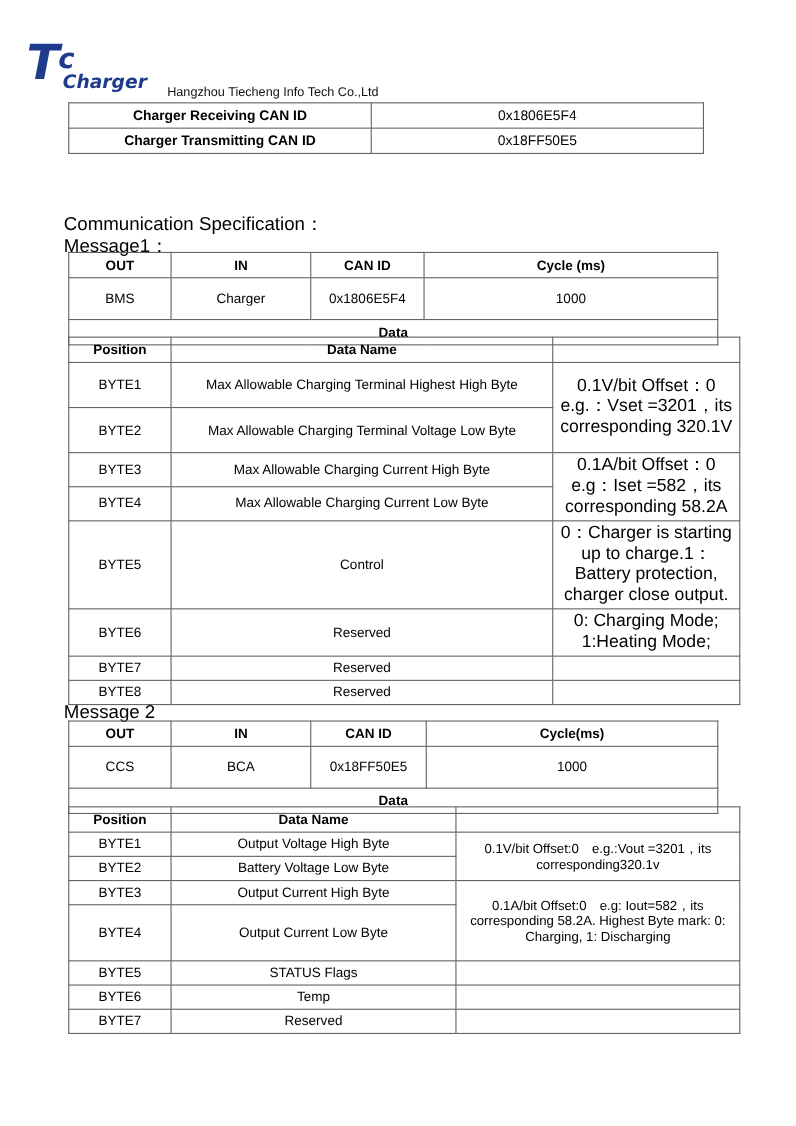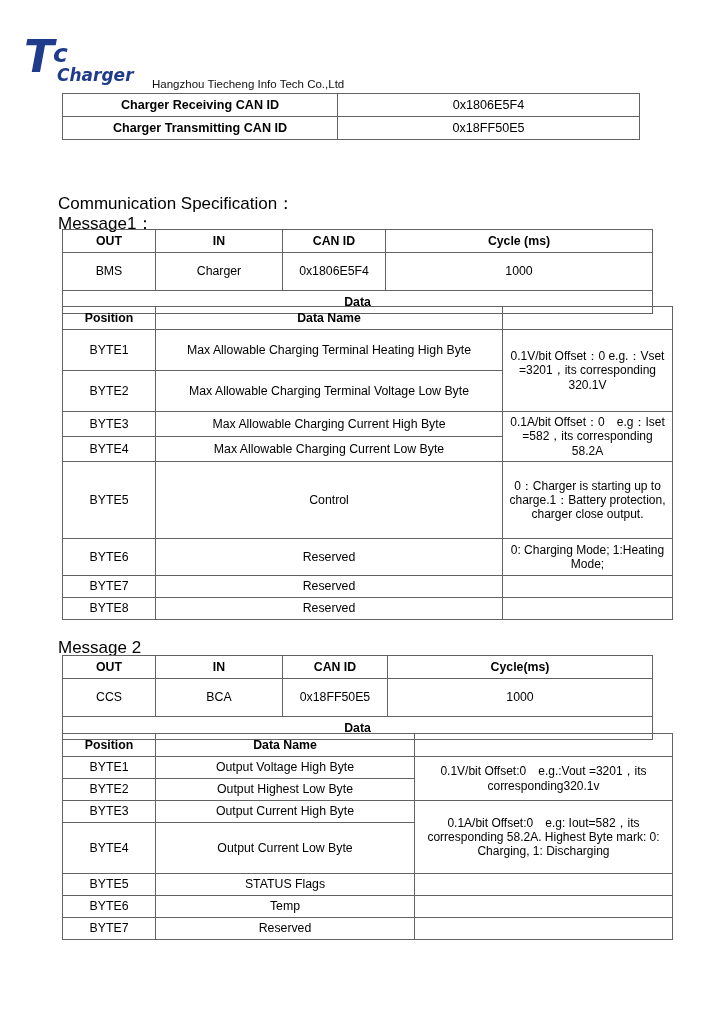--- a/index.html
+++ b/index.html
@@ -114,21 +114,21 @@
   #msg1-head-table td.c-in  { width: 120px; }
   #msg1-head-table td.c-id  { width: 96px; }
 
   #msg1-data-table {
     left: 62px;
     top: 306px;
     width: 591px;
   }
   #msg1-data-table td.c-pos  { width: 86px; }
   #msg1-data-table td.c-name { width: 340px; }
-  #msg1-data-table td.c-desc { width: 163px; font-size: 12px; }
+  #msg1-data-table td.c-desc { width: 163px; font-size: 16px; }
   #msg1-data-table tr.r-head td { height: 18px; }
   #msg1-data-table tr.r-tall td { height: 36px; }
   #msg1-data-table tr.r-norm td { height: 20px; }
   #msg1-data-table tr.r-b5 td   { height: 72px; }
   #msg1-data-table tr.r-b6 td   { height: 32px; }
   #msg1-data-table tr.r-small td { height: 17px; }
 
   
   #msg2-head-table {
     left: 62px;
@@ -201,21 +201,21 @@
 
 <table id="msg1-data-table">
   <tbody>
     <tr class="r-head">
       <td class="b c-pos">Position</td>
       <td class="b c-name">Data Name</td>
       <td class="c-desc"></td>
     </tr>
     <tr class="r-tall">
       <td class="c-pos">BYTE1</td>
-      <td class="c-name">Max Allowable Charging Terminal Heating High Byte</td>
+      <td class="c-name">Max Allowable Charging Terminal Highest High Byte</td>
       <td class="c-desc" rowspan="2">0.1V/bit Offset：0 e.g.：Vset =3201，its corresponding 320.1V</td>
     </tr>
     <tr class="r-tall">
       <td class="c-pos">BYTE2</td>
       <td class="c-name">Max Allowable Charging Terminal Voltage Low Byte</td>
     </tr>
     <tr class="r-norm">
       <td class="c-pos">BYTE3</td>
       <td class="c-name">Max Allowable Charging Current High Byte</td>
       <td class="c-desc" rowspan="2">0.1A/bit Offset：0　e.g：Iset =582，its corresponding 58.2A</td>
@@ -276,21 +276,21 @@
       <td class="b c-name">Data Name</td>
       <td class="c-desc"></td>
     </tr>
     <tr class="r-norm">
       <td class="c-pos">BYTE1</td>
       <td class="c-name">Output Voltage High Byte</td>
       <td class="c-desc" rowspan="2">0.1V/bit Offset:0　e.g.:Vout =3201，its corresponding320.1v</td>
     </tr>
     <tr class="r-norm">
       <td class="c-pos">BYTE2</td>
-      <td class="c-name">Output Highest Low Byte</td>
+      <td class="c-name">Battery Voltage Low Byte</td>
     </tr>
     <tr class="r-norm">
       <td class="c-pos">BYTE3</td>
       <td class="c-name">Output Current High Byte</td>
       <td class="c-desc" rowspan="2">0.1A/bit Offset:0　e.g: Iout=582，its corresponding 58.2A. Highest Byte mark: 0: Charging, 1: Discharging</td>
     </tr>
     <tr class="r-b4">
       <td class="c-pos">BYTE4</td>
       <td class="c-name">Output Current Low Byte</td>
     </tr>

